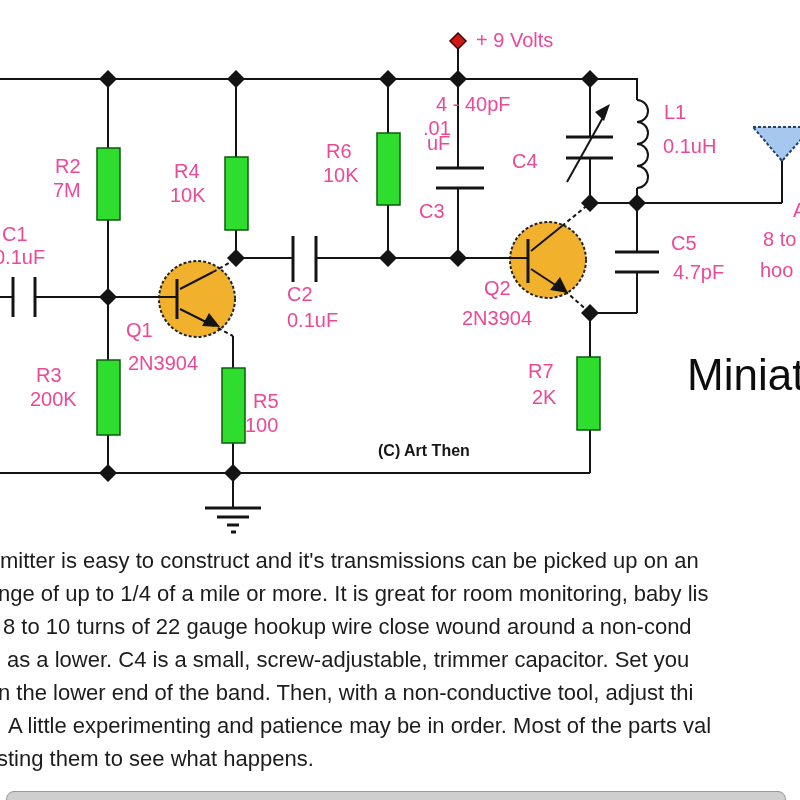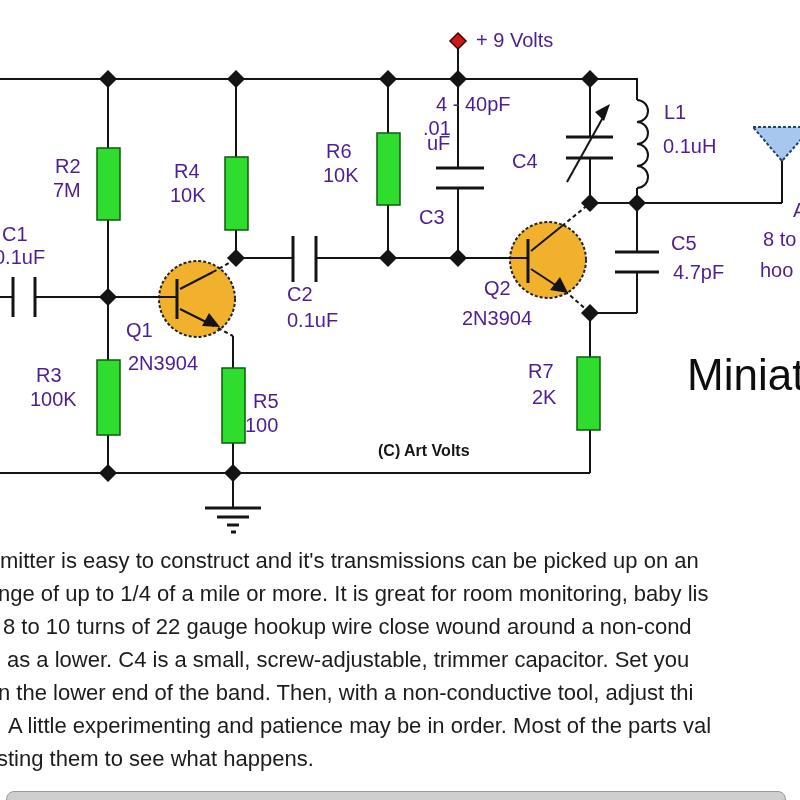--- a/index.html
+++ b/index.html
@@ -8,21 +8,21 @@
     --color-antenna:#a6c8ef;
     --color-power-terminal:#cc1a1a;
     --color-wire:#141414;
   }
   *{margin:0;padding:0;box-sizing:border-box;}
   html,body{width:800px;height:800px;overflow:hidden;background:#ffffff;
     font-family:"Liberation Sans", sans-serif;color:#141414;}
   #stage{position:relative;width:800px;height:800px;overflow:hidden;}
   #schematic{position:absolute;left:0;top:0;width:800px;height:535px;}
   #schematic svg{position:absolute;left:0;top:0;}
-  .lbl{position:absolute;font-size:20px;line-height:22px;white-space:nowrap;color:#4c1d95;}
+  .lbl{position:absolute;font-size:20px;line-height:22px;white-space:nowrap;color:#ec4899;}
   .credit{position:absolute;font-size:16px;font-weight:bold;white-space:nowrap;color:#161616;}
   .title-line{position:absolute;font-size:44px;line-height:46px;white-space:nowrap;color:#0d0d0d;}
   .desc-line{position:absolute;font-size:22px;line-height:24px;white-space:nowrap;color:#1c1c1c;}
   #bottom-bar{position:absolute;left:6px;top:791px;width:780px;height:16px;
     background:#cfcfcf;border:1px solid #9a9a9a;border-radius:8px;}
   .res{fill:var(--color-resistor);stroke:#0b5c0b;stroke-width:1.5;}
   .wire{stroke:var(--color-wire);stroke-width:2;fill:none;}
   .wired{stroke:var(--color-wire);stroke-width:2;fill:none;stroke-dasharray:4 3;}
   .plate{stroke:var(--color-wire);stroke-width:3;fill:none;}
   .junc{fill:var(--color-wire);stroke:none;}
@@ -126,58 +126,58 @@
     <div class="lbl" style="left:55px;top:155px">R2</div>
     <div class="lbl" style="left:53px;top:179px">7M</div>
 
     <div class="lbl" style="left:174px;top:160px">R4</div>
     <div class="lbl" style="left:170px;top:184px">10K</div>
 
     <div class="lbl" style="left:326px;top:140px">R6</div>
     <div class="lbl" style="left:323px;top:164px">10K</div>
 
     <div class="lbl" style="left:36px;top:364px">R3</div>
-    <div class="lbl" style="left:30px;top:388px">100K</div>
+    <div class="lbl" style="left:30px;top:388px">200K</div>
 
     <div class="lbl" style="left:253px;top:390px">R5</div>
     <div class="lbl" style="left:245px;top:414px">100</div>
 
     <div class="lbl" style="left:528px;top:360px">R7</div>
     <div class="lbl" style="left:532px;top:386px">2K</div>
 
     <div class="lbl" style="left:2px;top:223px">C1</div>
     <div class="lbl" style="left:-6px;top:246px">0.1uF</div>
 
     <div class="lbl" style="left:287px;top:283px">C2</div>
     <div class="lbl" style="left:287px;top:309px">0.1uF</div>
 
     <div class="lbl" style="left:423px;top:117px">.01</div>
     <div class="lbl" style="left:427px;top:132px">uF</div>
-    <div class="lbl" style="left:419px;top:206px">C3</div>
+    <div class="lbl" style="left:419px;top:200px">C3</div>
 
     <div class="lbl" style="left:436px;top:93px">4 - 40pF</div>
     <div class="lbl" style="left:512px;top:150px">C4</div>
 
     <div class="lbl" style="left:671px;top:232px">C5</div>
     <div class="lbl" style="left:673px;top:261px">4.7pF</div>
 
     <div class="lbl" style="left:664px;top:101px">L1</div>
     <div class="lbl" style="left:663px;top:135px">0.1uH</div>
 
     <div class="lbl" style="left:126px;top:319px">Q1</div>
     <div class="lbl" style="left:128px;top:352px">2N3904</div>
 
     <div class="lbl" style="left:484px;top:277px">Q2</div>
     <div class="lbl" style="left:462px;top:307px">2N3904</div>
 
     <div class="lbl" style="left:793px;top:199px">A</div>
     <div class="lbl" style="left:763px;top:228px">8 to</div>
     <div class="lbl" style="left:760px;top:259px">hoo</div>
 
-    <div class="credit" style="left:378px;top:442px">(C) Art Volts</div>
+    <div class="credit" style="left:378px;top:442px">(C) Art Then</div>
 
     <div class="title-line" style="left:687px;top:352px">Miniat</div>
   </div>
 
   <div>
     <div class="desc-line" style="left:0px;top:549px">mitter is easy to construct and it's transmissions can be picked up on an</div>
     <div class="desc-line" style="left:-2px;top:582px">nge of up to 1/4 of a mile or more. It is great for room monitoring, baby lis</div>
     <div class="desc-line" style="left:3px;top:615px">8 to 10 turns of 22 gauge hookup wire close wound around a non-cond</div>
     <div class="desc-line" style="left:7px;top:648px">as a lower. C4 is a small, screw-adjustable, trimmer capacitor. Set you</div>
     <div class="desc-line" style="left:-2px;top:681px">n the lower end of the band. Then, with a non-conductive tool, adjust thi</div>

